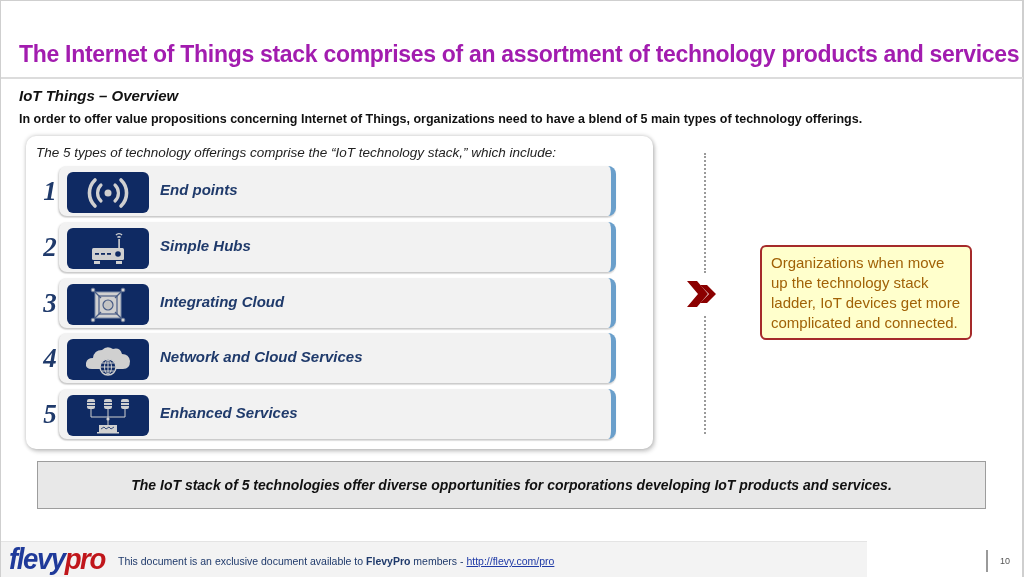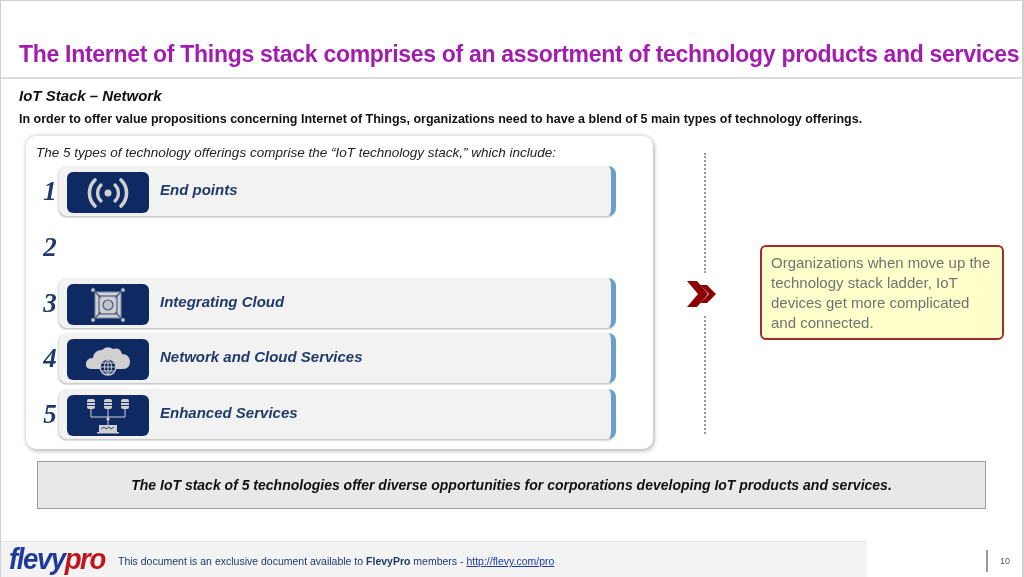--- a/index.html
+++ b/index.html
@@ -66,24 +66,24 @@
   }
   .divider-bottom {
     position: absolute; left: 703px; top: 315px; width: 0; height: 118px;
     border-left: 2px dotted #9a9a9a;
   }
   .chevron {
     position: absolute; left: 686px; top: 280px; width: 34px; height: 26px;
   }
 
   .note-box {
-    position: absolute; left: 759px; top: 244px; width: 244px; height: 95px;
+    position: absolute; left: 759px; top: 244px; width: 212px; height: 95px;
     background: #ffffcc; border: 2px solid #a52a2a; border-radius: 6px;
     padding: 6px 8px 6px 9px;
-    font-size: 15px; line-height: 20px; color: #737373;
+    font-size: 15px; line-height: 20px; color: #a16207;
   }
 
   .conclusion {
     position: absolute; left: 36px; top: 460px; width: 949px; height: 48px;
     background: #e8e8e8; border: 1px solid #9d9d9d;
     display: flex; align-items: center; justify-content: center;
   }
   .conclusion span {
     font-size: 14px; font-weight: bold; font-style: italic; color: #111; white-space: nowrap;
   }
@@ -110,21 +110,21 @@
     position: absolute; left: 999px; top: 14px; font-size: 9px; color: #555;
   }
 </style>
 </head>
 <body>
 
 <div class="slide">
 
   <div class="title">The Internet of Things stack comprises of an assortment of technology products and services</div>
   <div class="title-rule"></div>
-  <div class="subtitle">IoT Stack – Network</div>
+  <div class="subtitle">IoT Things – Overview</div>
   <div class="intro">In order to offer value propositions concerning Internet of Things, organizations need to have a blend of 5 main types of technology offerings.</div>
 
   <div class="stack-panel">
     <div class="stack-caption">The 5 types of technology offerings comprise the “IoT technology stack,” which include:</div>
 
     <div class="row" style="top:30px;">
       <div class="row-num">1</div>
       <div class="row-card">
         <div class="row-icon">
           <svg width="50" height="34" viewBox="0 0 50 34">
@@ -134,20 +134,37 @@
             <path d="M12 4 A18 18 0 0 0 12 30" stroke="#d0d0d0" stroke-width="3.6" fill="none" stroke-linecap="round"></path>
             <path d="M38 4 A18 18 0 0 1 38 30" stroke="#d0d0d0" stroke-width="3.6" fill="none" stroke-linecap="round"></path>
           </svg>
         </div>
         <div class="row-label">End points</div>
       </div>
     </div>
 
     <div class="row" style="top:86px;">
       <div class="row-num">2</div>
+      <div class="row-card">
+        <div class="row-icon">
+          <svg width="50" height="36" viewBox="0 0 50 36">
+            <path d="M33 4 A4 4 0 0 1 39 4" stroke="#d0d0d0" stroke-width="1.4" fill="none"></path>
+            <path d="M34.5 6.5 A2 2 0 0 1 37.5 6.5" stroke="#d0d0d0" stroke-width="1.4" fill="none"></path>
+            <rect x="35.3" y="8" width="1.6" height="10" fill="#d0d0d0"></rect>
+            <rect x="9" y="17" width="32" height="12" rx="1.5" fill="#d0d0d0"></rect>
+            <rect x="12" y="22" width="4" height="1.8" fill="#0f2a63"></rect>
+            <rect x="18" y="22" width="4" height="1.8" fill="#0f2a63"></rect>
+            <rect x="24" y="22" width="4" height="1.8" fill="#0f2a63"></rect>
+            <circle cx="35" cy="23" r="2.8" fill="#0f2a63"></circle>
+            <rect x="11" y="30" width="6" height="3" fill="#d0d0d0"></rect>
+            <rect x="33" y="30" width="6" height="3" fill="#d0d0d0"></rect>
+          </svg>
+        </div>
+        <div class="row-label">Simple Hubs</div>
+      </div>
     </div>
 
     <div class="row" style="top:142px;">
       <div class="row-num">3</div>
       <div class="row-card">
         <div class="row-icon">
           <svg width="40" height="36" viewBox="0 0 40 36">
             <rect x="7" y="5" width="26" height="26" fill="#d0d0d0" stroke="#7a8aa8" stroke-width="1"></rect>
             <rect x="11" y="9" width="18" height="18" fill="none" stroke="#4a5d86" stroke-width="1.2"></rect>
             <circle cx="20" cy="18" r="5" fill="#c4c4c4" stroke="#4a5d86" stroke-width="1.2"></circle>

